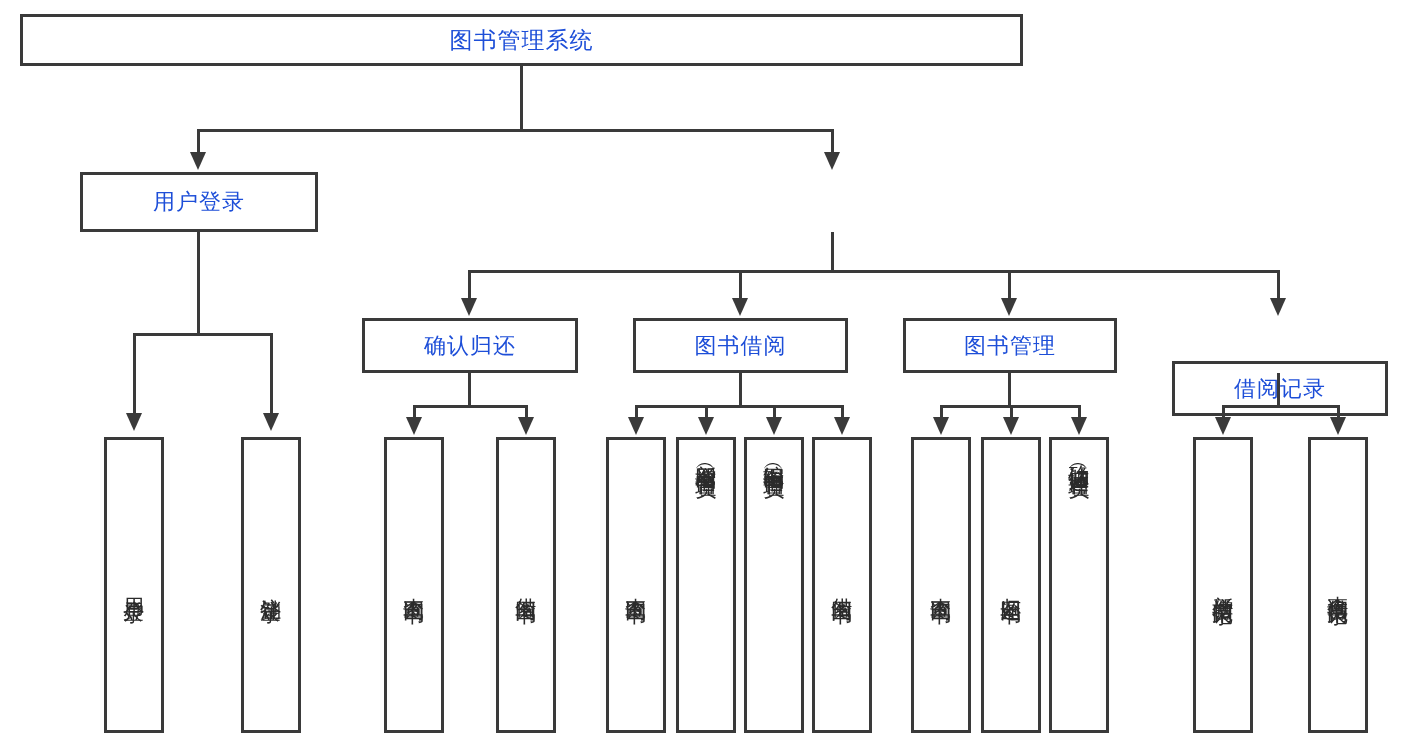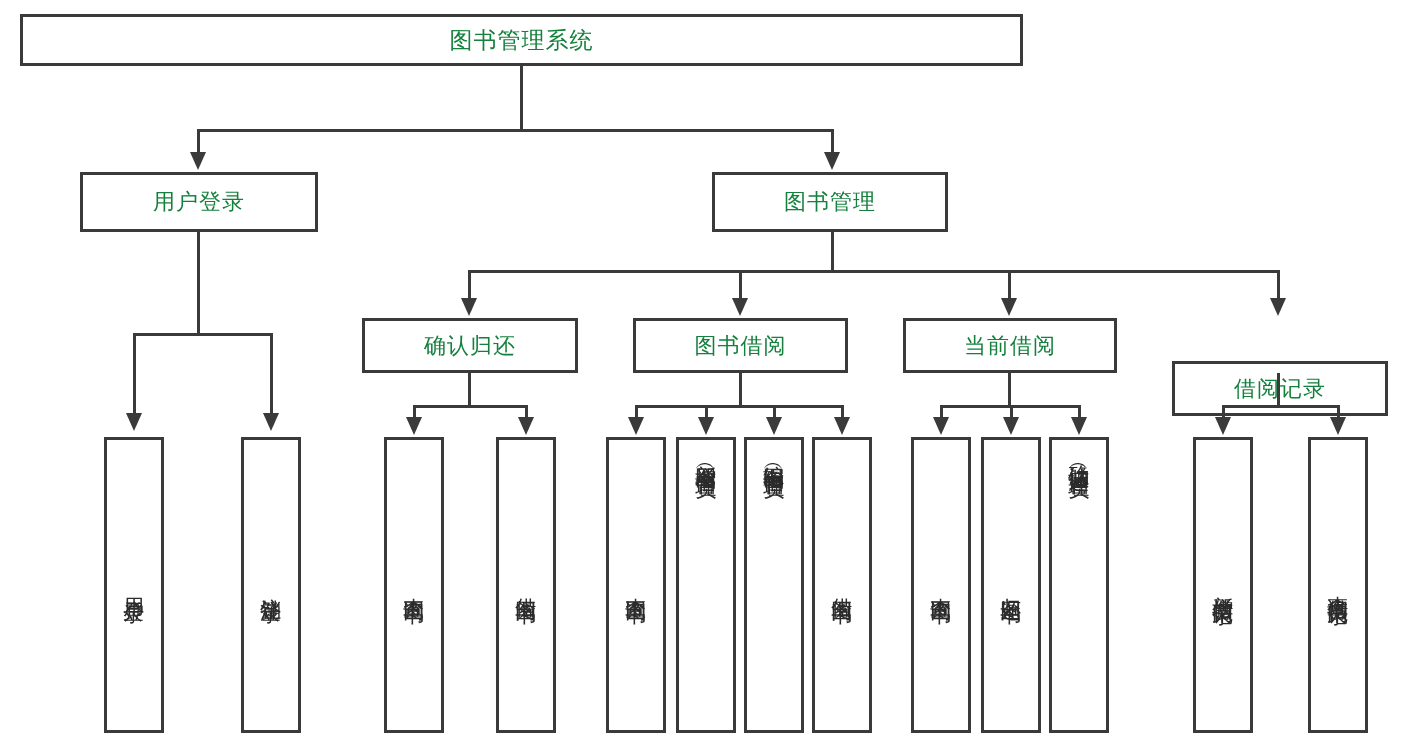--- a/index.html
+++ b/index.html
@@ -19,21 +19,21 @@
   }
   
   .node {
     position: absolute;
     box-sizing: border-box;
     background: #ffffff;
     border: 3px solid #3a3a3a;
     display: flex;
     align-items: center;
     justify-content: center;
-    color: #15803d;
+    color: #1d4ed8;
   }
   .node .label {
     font-size: 22px;
     line-height: 1.15;
     letter-spacing: 1px;
     white-space: nowrap;
   }
   
   #node-root { left: 20px; top: 14px; width: 1003px; height: 52px; }
   #node-root .label { font-size: 23px; }
@@ -113,23 +113,20 @@
 
   <div class="hline" style="left:197px; top:129px; width:637px;"></div>
 
   <div class="vline" style="left:197px; top:129px; height:25px;"></div>
   <div class="arrow" style="left:190px; top:152px;"></div>
   <div class="vline" style="left:831px; top:129px; height:25px;"></div>
   <div class="arrow" style="left:824px; top:152px;"></div>
 
   <div class="node" id="node-user-login">
     <span class="label">用户登录</span>
-  </div>
-  <div class="node" id="node-book-mgmt">
-    <span class="label">图书管理</span>
   </div>
 
   <div class="vline" style="left:197px; top:232px; height:102px;"></div>
   <div class="hline" style="left:133px; top:333px; width:140px;"></div>
   <div class="vline" style="left:133px; top:333px; height:82px;"></div>
   <div class="arrow" style="left:126px; top:413px;"></div>
   <div class="vline" style="left:270px; top:333px; height:82px;"></div>
   <div class="arrow" style="left:263px; top:413px;"></div>
 
   <div class="vline" style="left:831px; top:232px; height:40px;"></div>
@@ -143,21 +140,21 @@
   <div class="vline" style="left:1277px; top:270px; height:30px;"></div>
   <div class="arrow" style="left:1270px; top:298px;"></div>
 
   <div class="node" id="node-new-rec">
     <span class="label">确认归还</span>
   </div>
   <div class="node" id="node-borrow">
     <span class="label">图书借阅</span>
   </div>
   <div class="node" id="node-current">
-    <span class="label">当前借阅</span>
+    <span class="label">图书管理</span>
   </div>
   <div class="node" id="node-records">
     <span class="label">借阅记录</span>
   </div>
 
   <div class="vline" style="left:468px; top:373px; height:34px;"></div>
   <div class="hline" style="left:413px; top:405px; width:115px;"></div>
   <div class="vline" style="left:413px; top:405px; height:14px;"></div>
   <div class="arrow" style="left:406px; top:417px;"></div>
   <div class="vline" style="left:525px; top:405px; height:14px;"></div>

